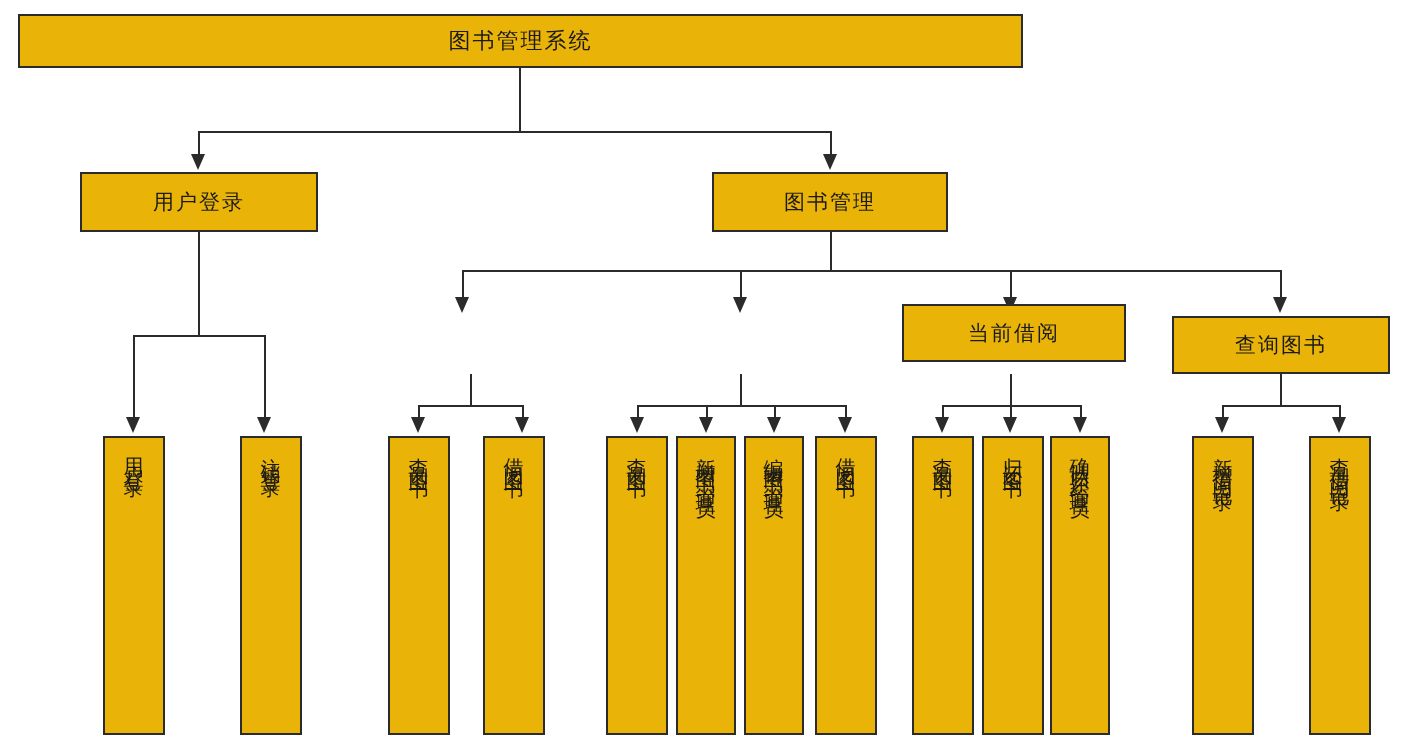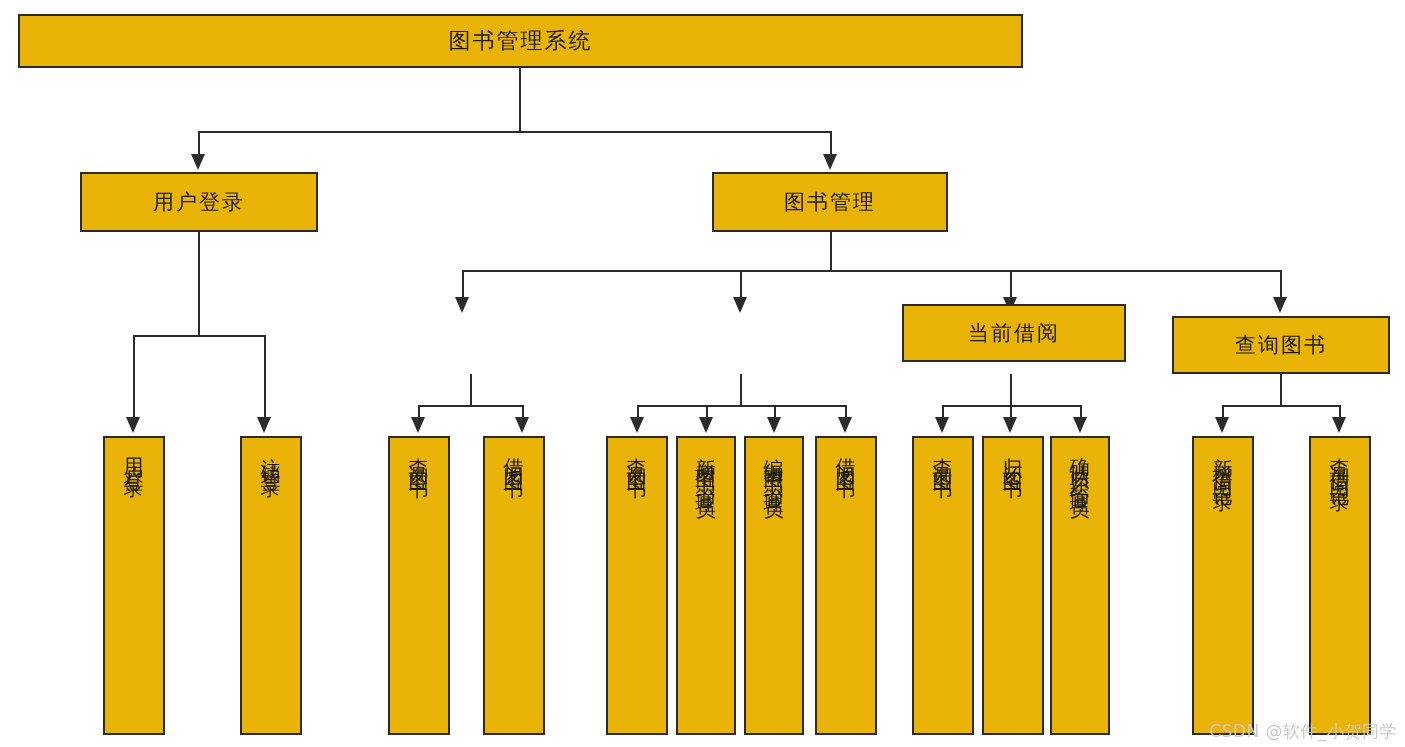--- a/index.html
+++ b/index.html
@@ -208,15 +208,14 @@
     <span class="vtext">确认归还（管理员）</span>
   </div>
 
   <div class="node leaf short" style="left:1192px; top:436px; width:62px; height:299px;">
     <span class="vtext">新增借阅记录</span>
   </div>
   <div class="node leaf short" style="left:1309px; top:436px; width:62px; height:299px;">
     <span class="vtext">查询借阅记录</span>
   </div>
 
-  <div id="watermark">CSDN @软件_小贺同学</div>
 
 </div>
 
 </body></html>

